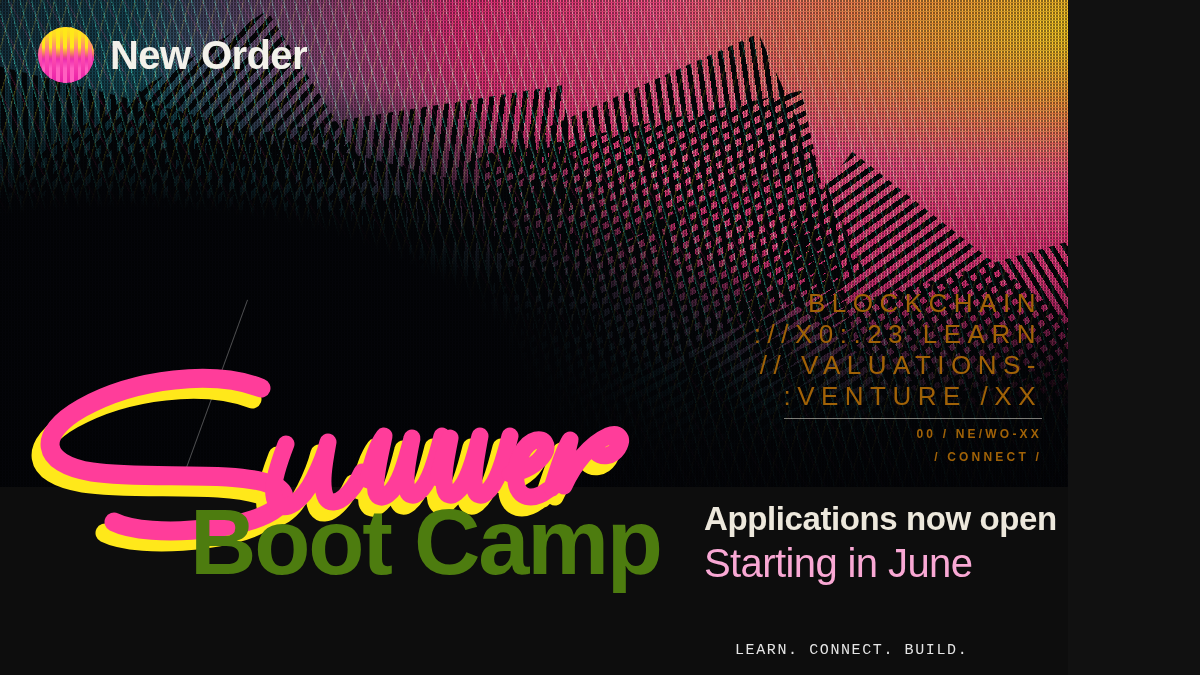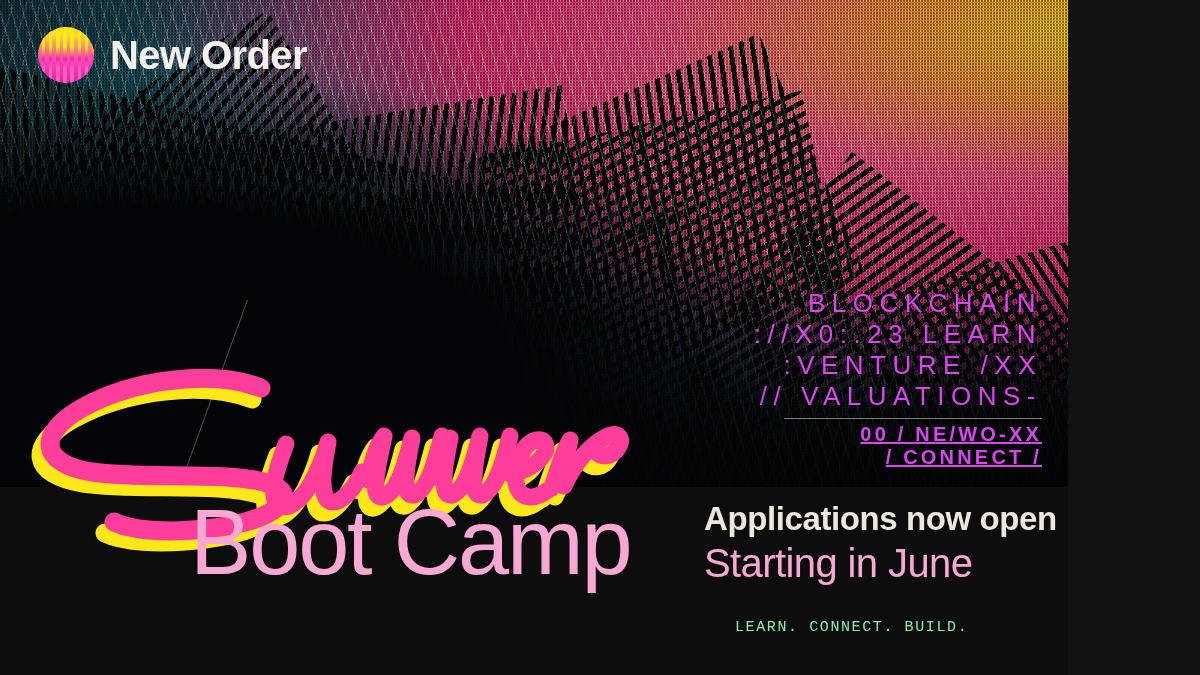--- a/index.html
+++ b/index.html
@@ -110,65 +110,65 @@
             mask-image:linear-gradient(180deg,transparent 52%, #000 74%, #000 100%);
   }
   .logo-text{
     color:#F3F1EA; font-size:40px; font-weight:700; letter-spacing:-.6px;
     line-height:1; white-space:nowrap;
   }
 
   
   .tech{
     position:absolute; right:26px; top:288px;
-    text-align:right; color:#d946ef;
+    text-align:right; color:#a16207;
     font-family:"Liberation Sans", sans-serif;
   }
   .tech .t-line{
     font-size:26px; font-weight:400; letter-spacing:6.5px;
     line-height:31px; white-space:nowrap;
   }
   .tech .t-rule{
     height:1px; background:rgba(225,222,212,.55);
     margin:6px 0 4px auto; width:258px;
   }
   .tech .t-small{
-    font-size:20px; font-weight:600; letter-spacing:3.2px;
-    line-height:23px; white-space:nowrap;text-decoration:underline;
+    font-size:12px; font-weight:600; letter-spacing:3.2px;
+    line-height:23px; white-space:nowrap;
   }
 
   
   .summer{
     position:absolute; left:18px; top:352px; width:640px; height:200px;
     pointer-events:none;
   }
   .summer svg{ width:100%; height:100%; overflow:visible; }
 
   
   .bar{
     position:absolute; left:0; top:487px; width:1200px; height:188px;
     background:#0D0D0D;
   }
   .bootcamp{
     position:absolute; left:190px; top:496px;
-    color:#f9a8d4; font-size:92px; font-weight:400;
+    color:#4d7c0f; font-size:92px; font-weight:700;
     letter-spacing:-2.2px; line-height:1; white-space:nowrap;
   }
   .promo{ position:absolute; left:704px; top:498px; }
   .promo .p1{
     color:#EDE8DC; font-size:33px; font-weight:700;
     letter-spacing:-.4px; line-height:41px; white-space:nowrap;
   }
   .promo .p2{
     color:#f9a8d4; font-size:40px; font-weight:400;
     letter-spacing:-.6px; line-height:48px; white-space:nowrap;
   }
   .tagline{
-    position:absolute; left:735px; top:619px;
-    color:#86efac; font-family:"Liberation Mono", monospace;
+    position:absolute; left:735px; top:642px;
+    color:#e5e5e5; font-family:"Liberation Mono", monospace;
     font-size:15px; font-weight:400; letter-spacing:1.6px; white-space:nowrap;
   }
 </style>
 </head>
 <body>
 
 <div class="banner">
 
   <div class="art">
     <div class="sky"></div>
@@ -224,22 +224,22 @@
       <div class="stripes"></div>
       <div class="stripes2"></div>
       <div class="stripes3"></div>
     </div>
     <div class="logo-text">New Order</div>
   </div>
 
   <div class="tech">
     <div class="t-line">BLOCKCHAIN</div>
     <div class="t-line">://X0:.23 LEARN</div>
+    <div class="t-line">// VALUATIONS-</div>
     <div class="t-line">:VENTURE  /XX</div>
-    <div class="t-line">// VALUATIONS-</div>
     <div class="t-rule"></div>
     <div class="t-small">00 /  NE/WO-XX</div>
     <div class="t-small">/  CONNECT     /</div>
   </div>
 
   <div class="bar"></div>
 
   <div class="summer">
     <svg viewBox="0 0 640 200" preserveAspectRatio="none" aria-hidden="true">
       <defs>

